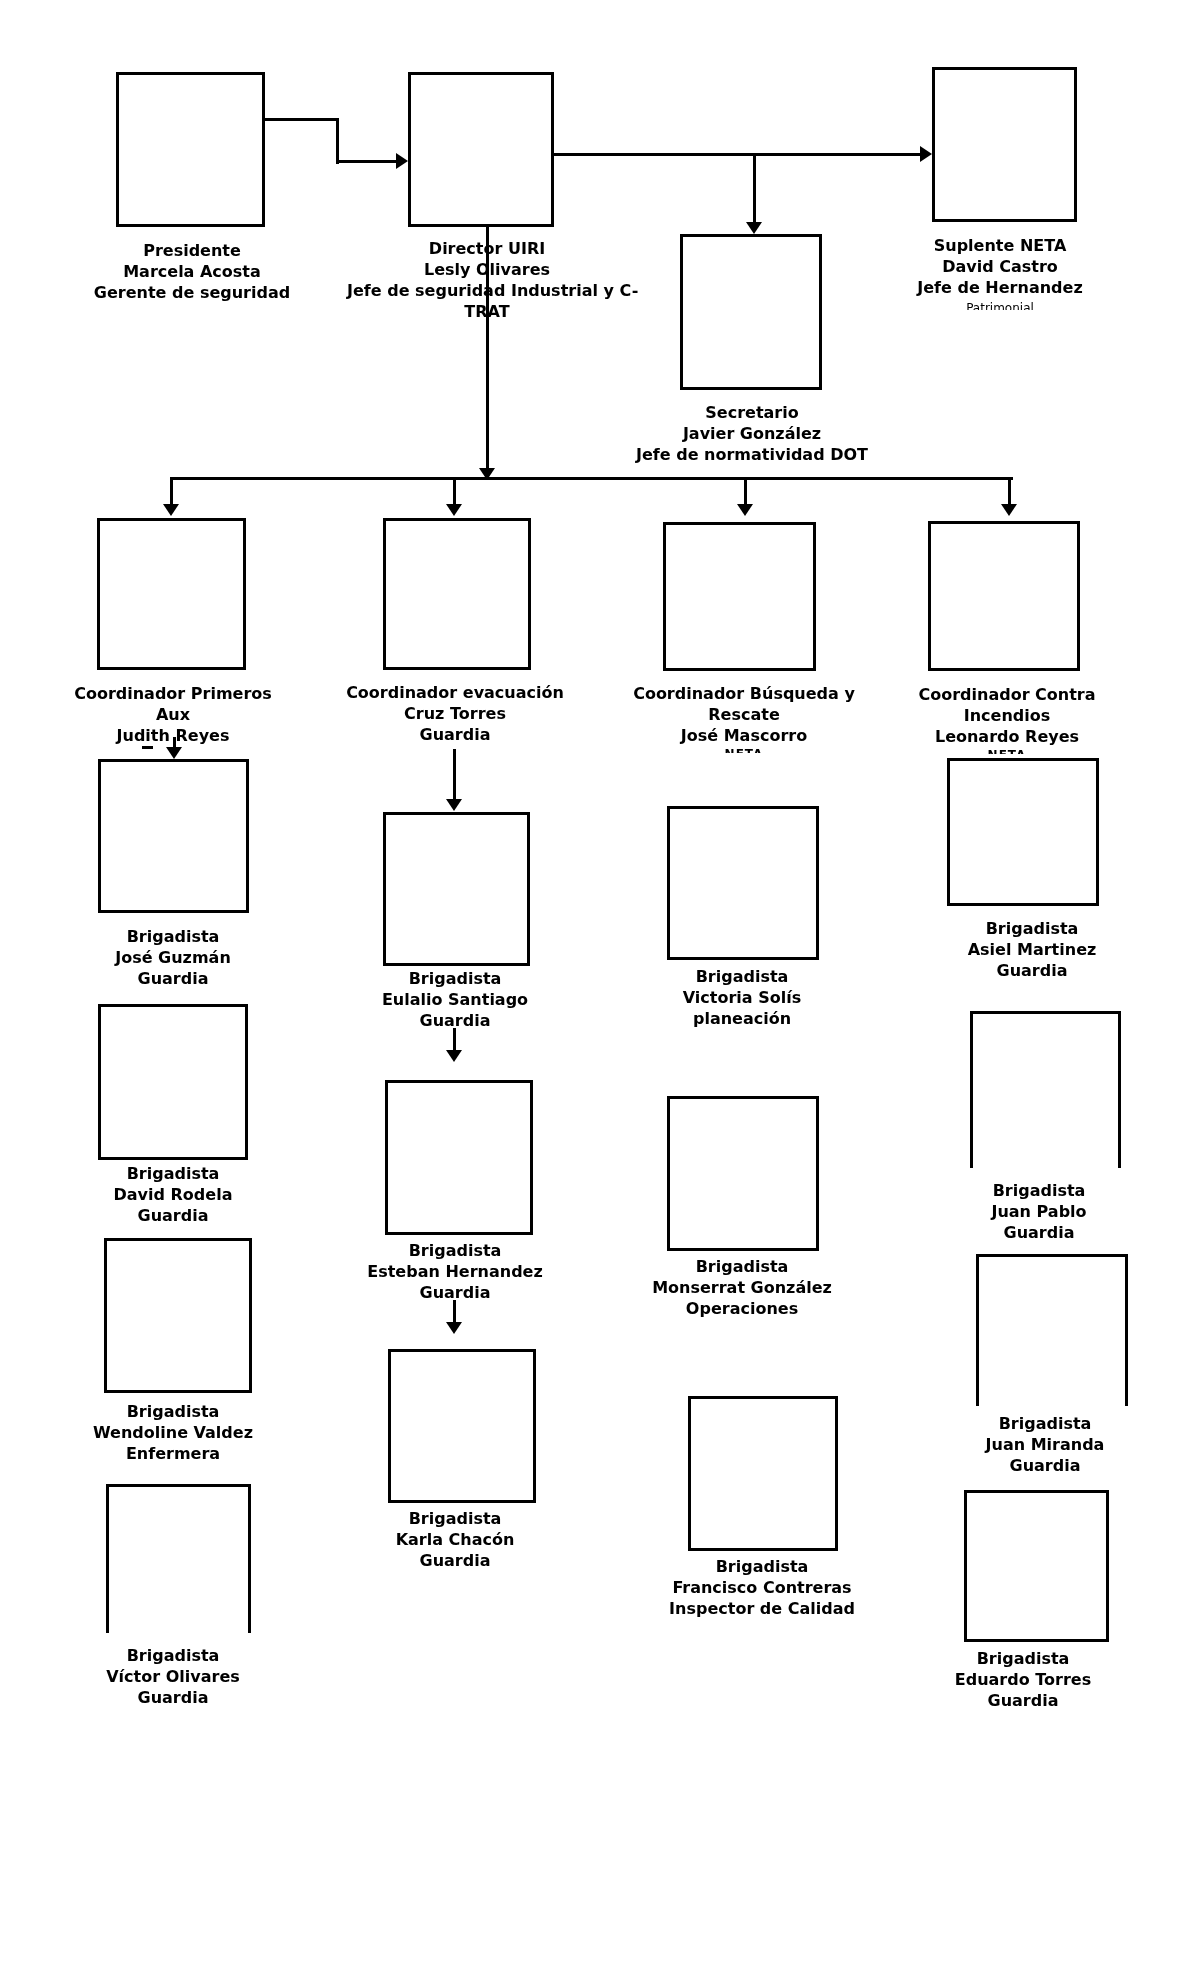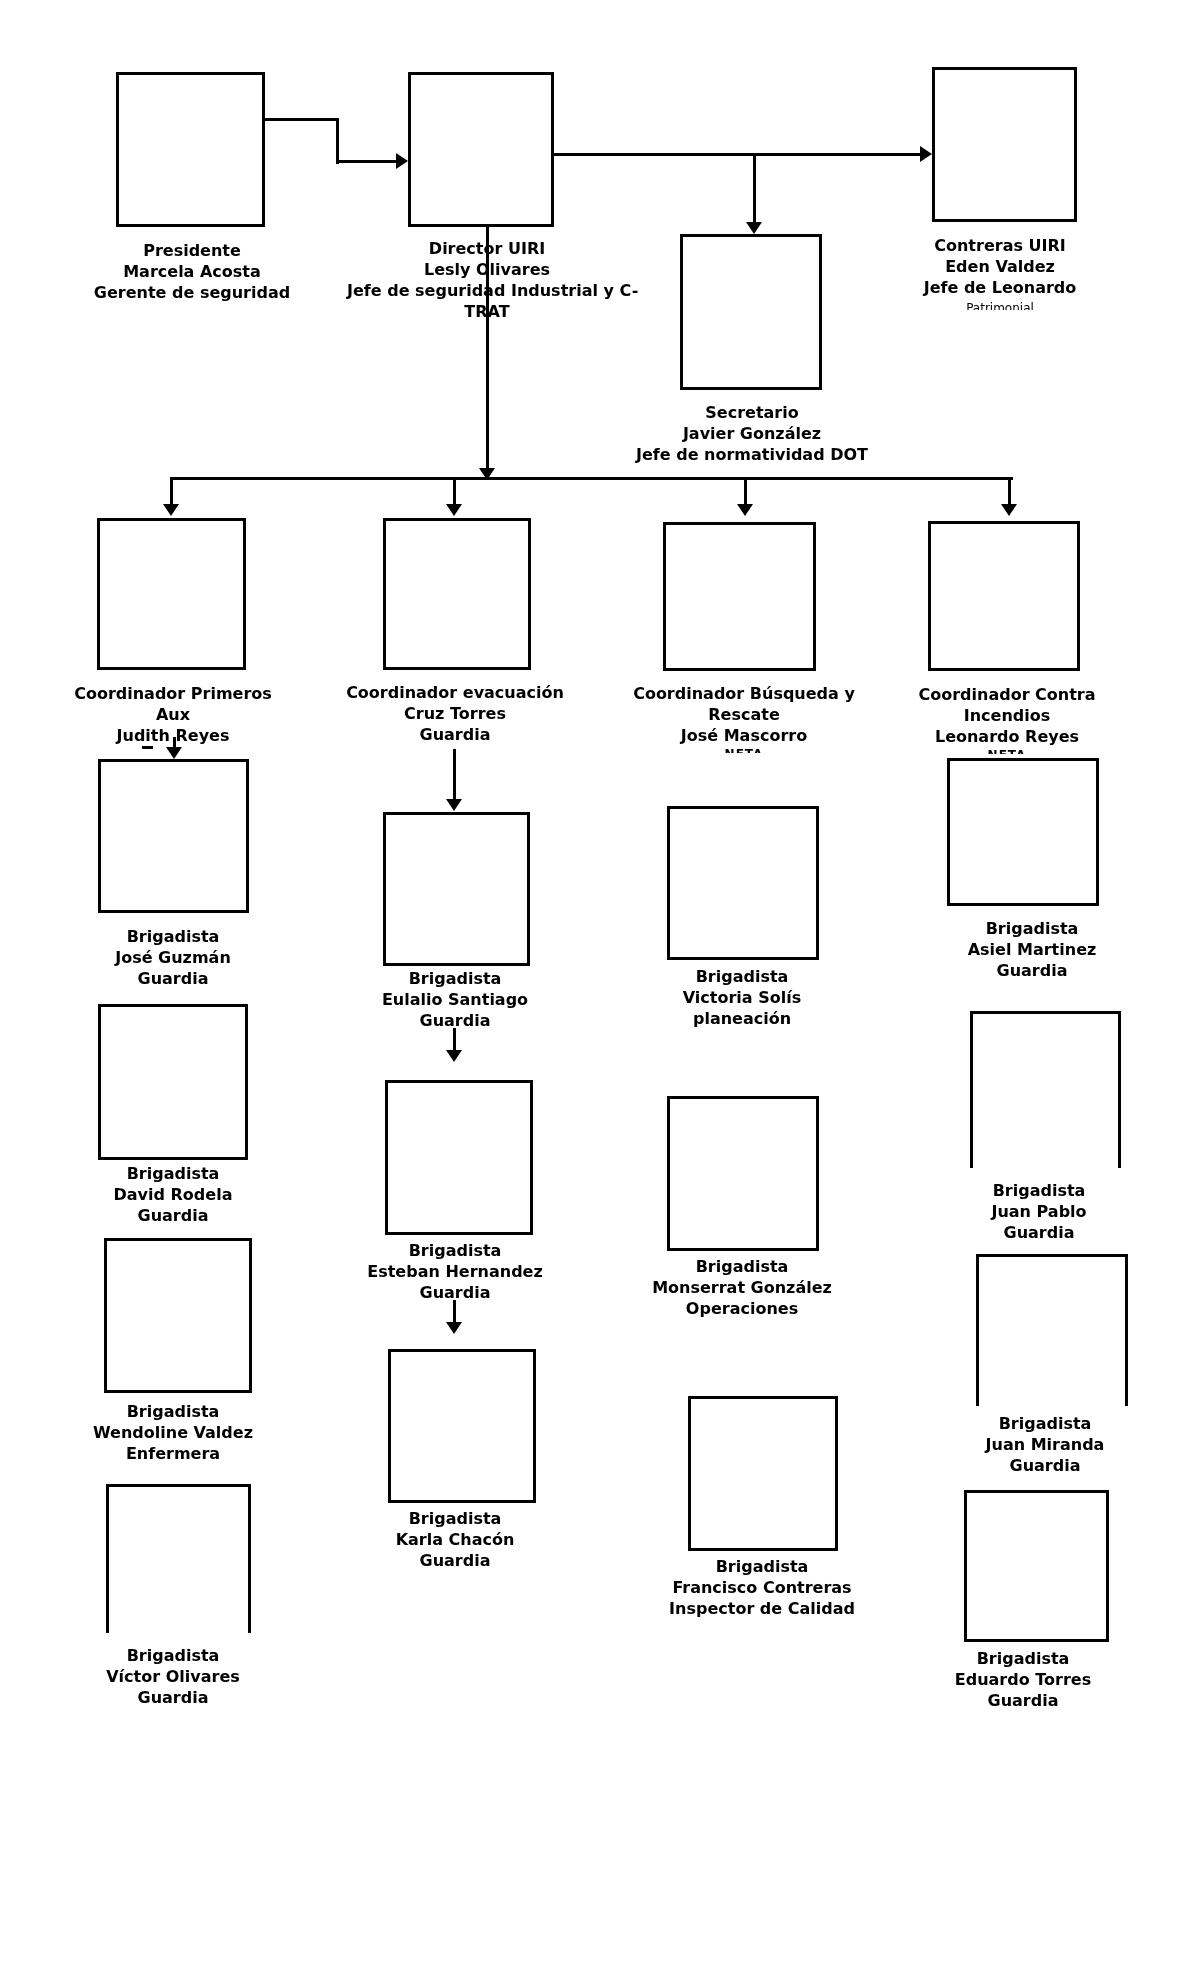--- a/index.html
+++ b/index.html
@@ -57,23 +57,23 @@
       <div>Marcela Acosta</div>
       <div>Gerente de seguridad</div>
     </div>
   <div class="lbl" style="left:347px;top:238px;">
       <div>Director UIRI</div>
       <div>Lesly Olivares</div>
       <div>Jefe de seguridad Industrial y C-</div>
       <div>TRAT</div>
     </div>
   <div class="lbl" style="left:860px;top:235px;">
-      <div>Contreras UIRI</div>
-      <div>Eden Valdez</div>
-      <div>Jefe de Leonardo</div>
+      <div>Suplente NETA</div>
+      <div>David Castro</div>
+      <div>Jefe de Hernandez</div>
     </div>
   <div class="clip" style="left:860px;top:298px;height:12px;">Patrimonial</div>
   <div class="lbl" style="left:33px;top:683px;">
       <div>Coordinador Primeros</div>
       <div>Aux</div>
       <div>Judith Reyes</div>
     </div>
 
   <div class="lbl" style="left:612px;top:402px;">
       <div>Secretario</div>

